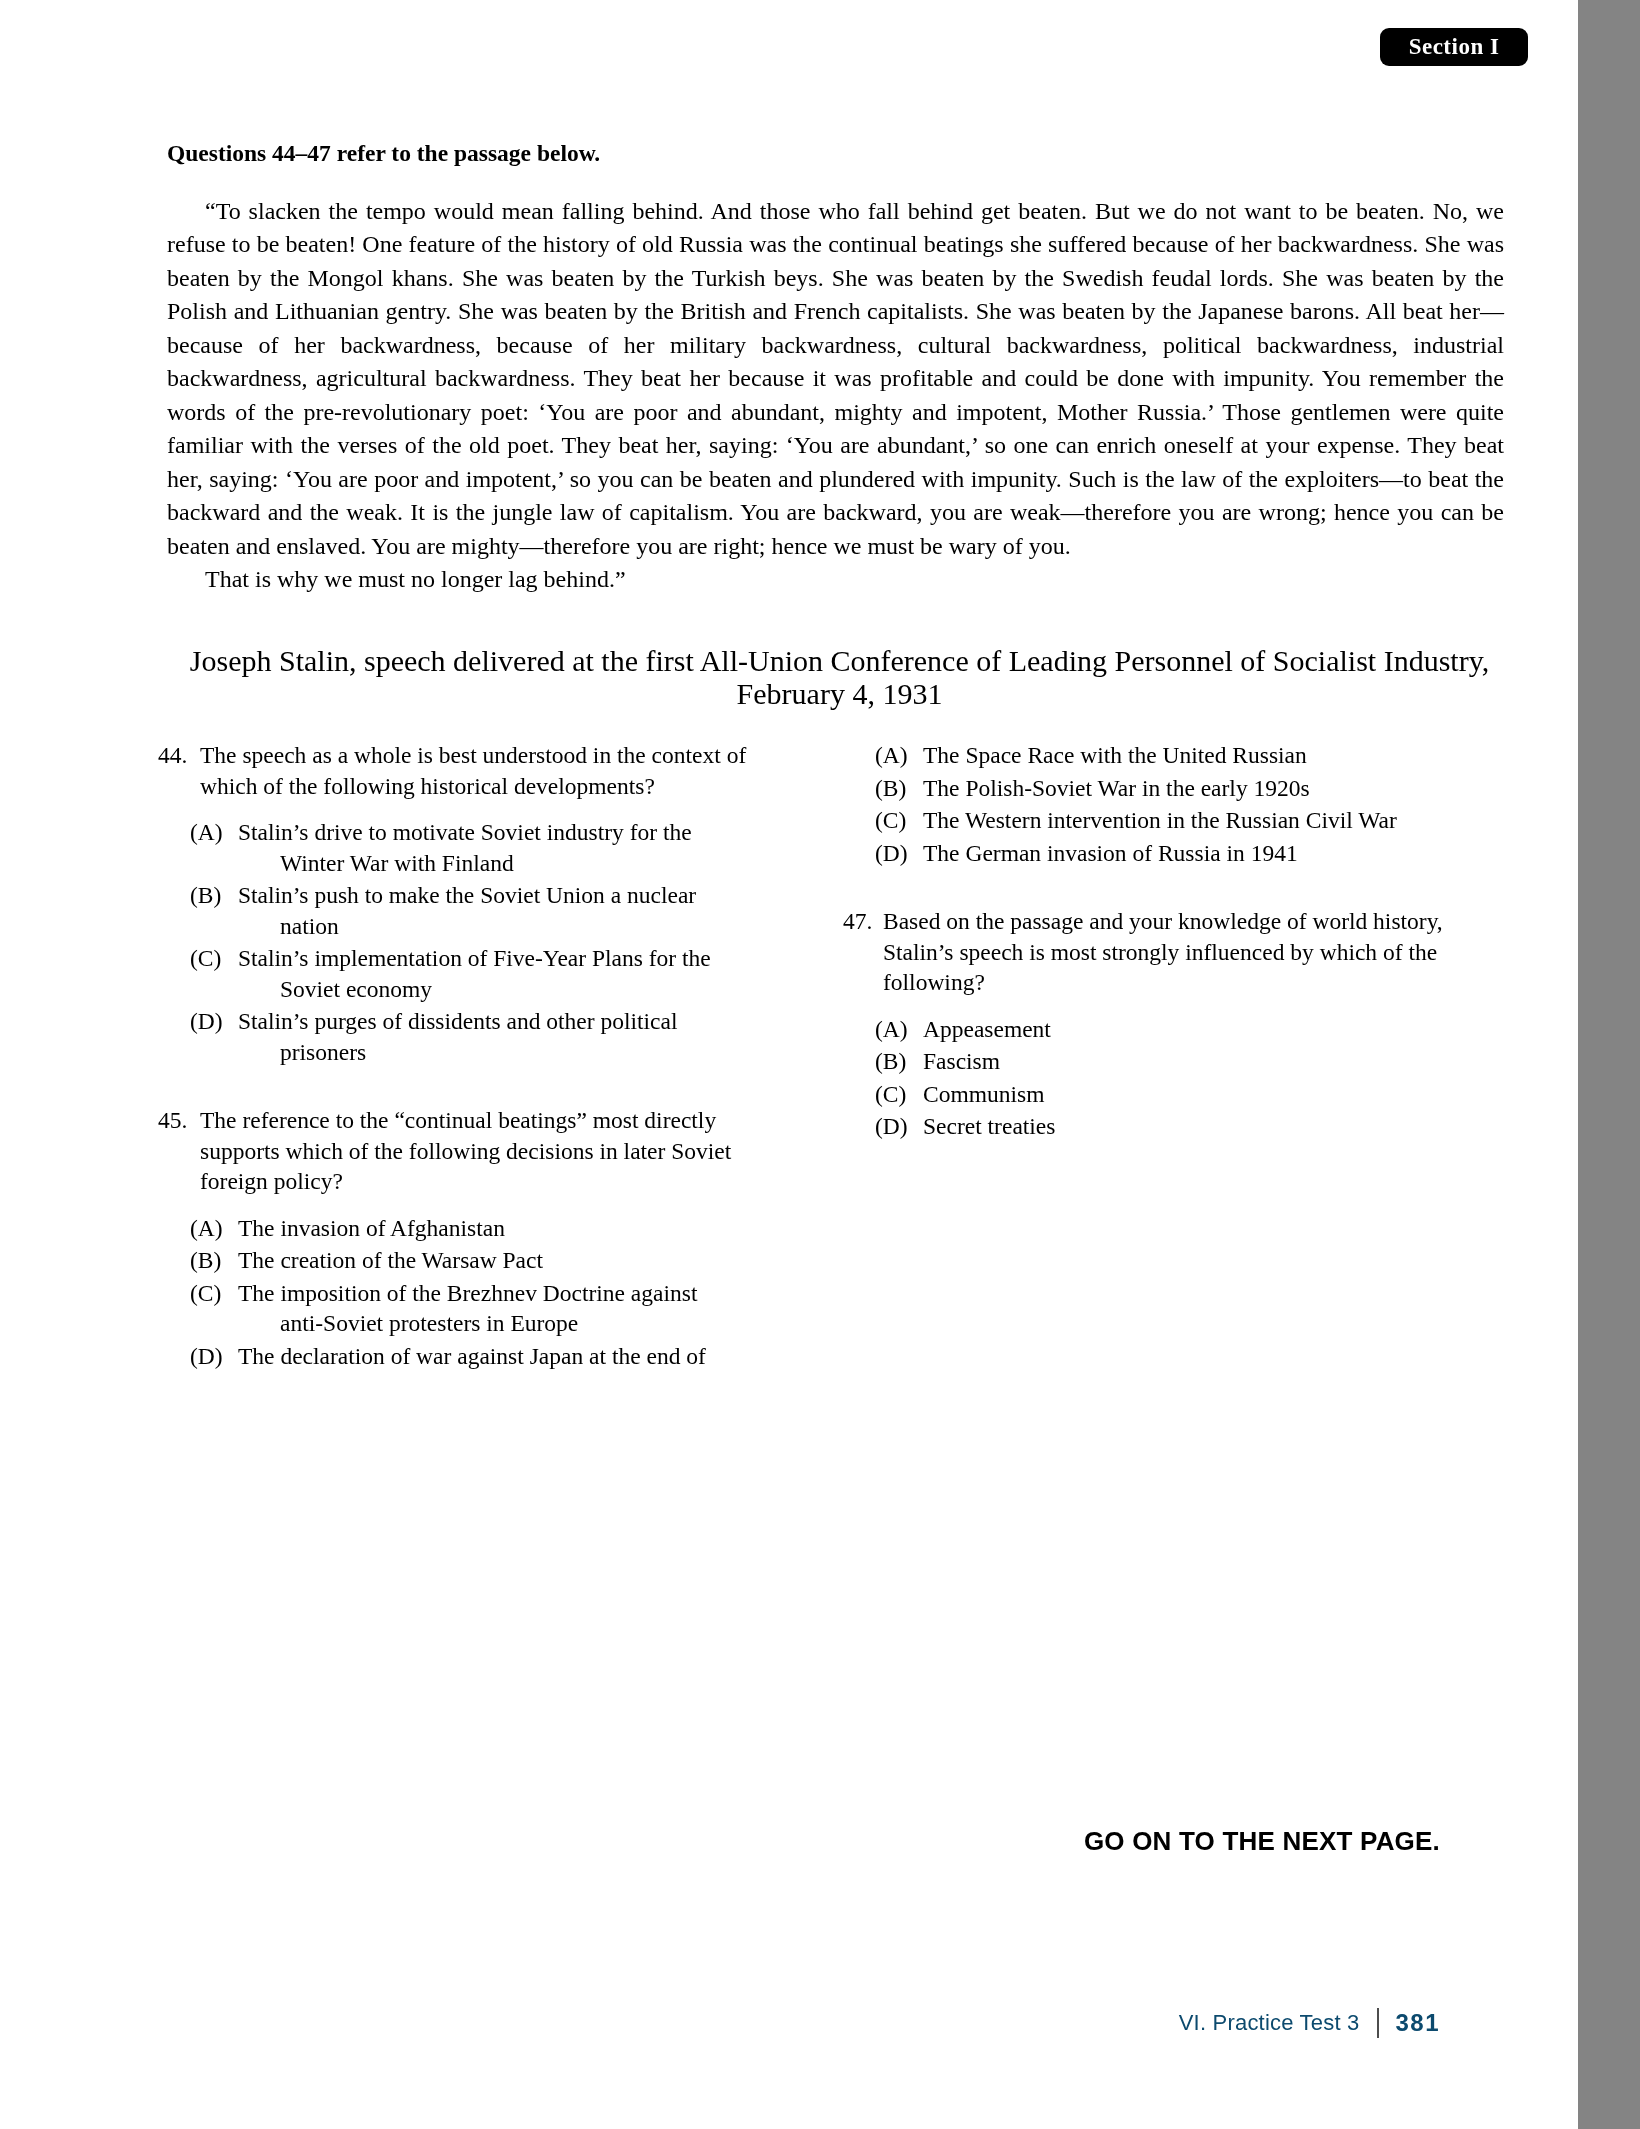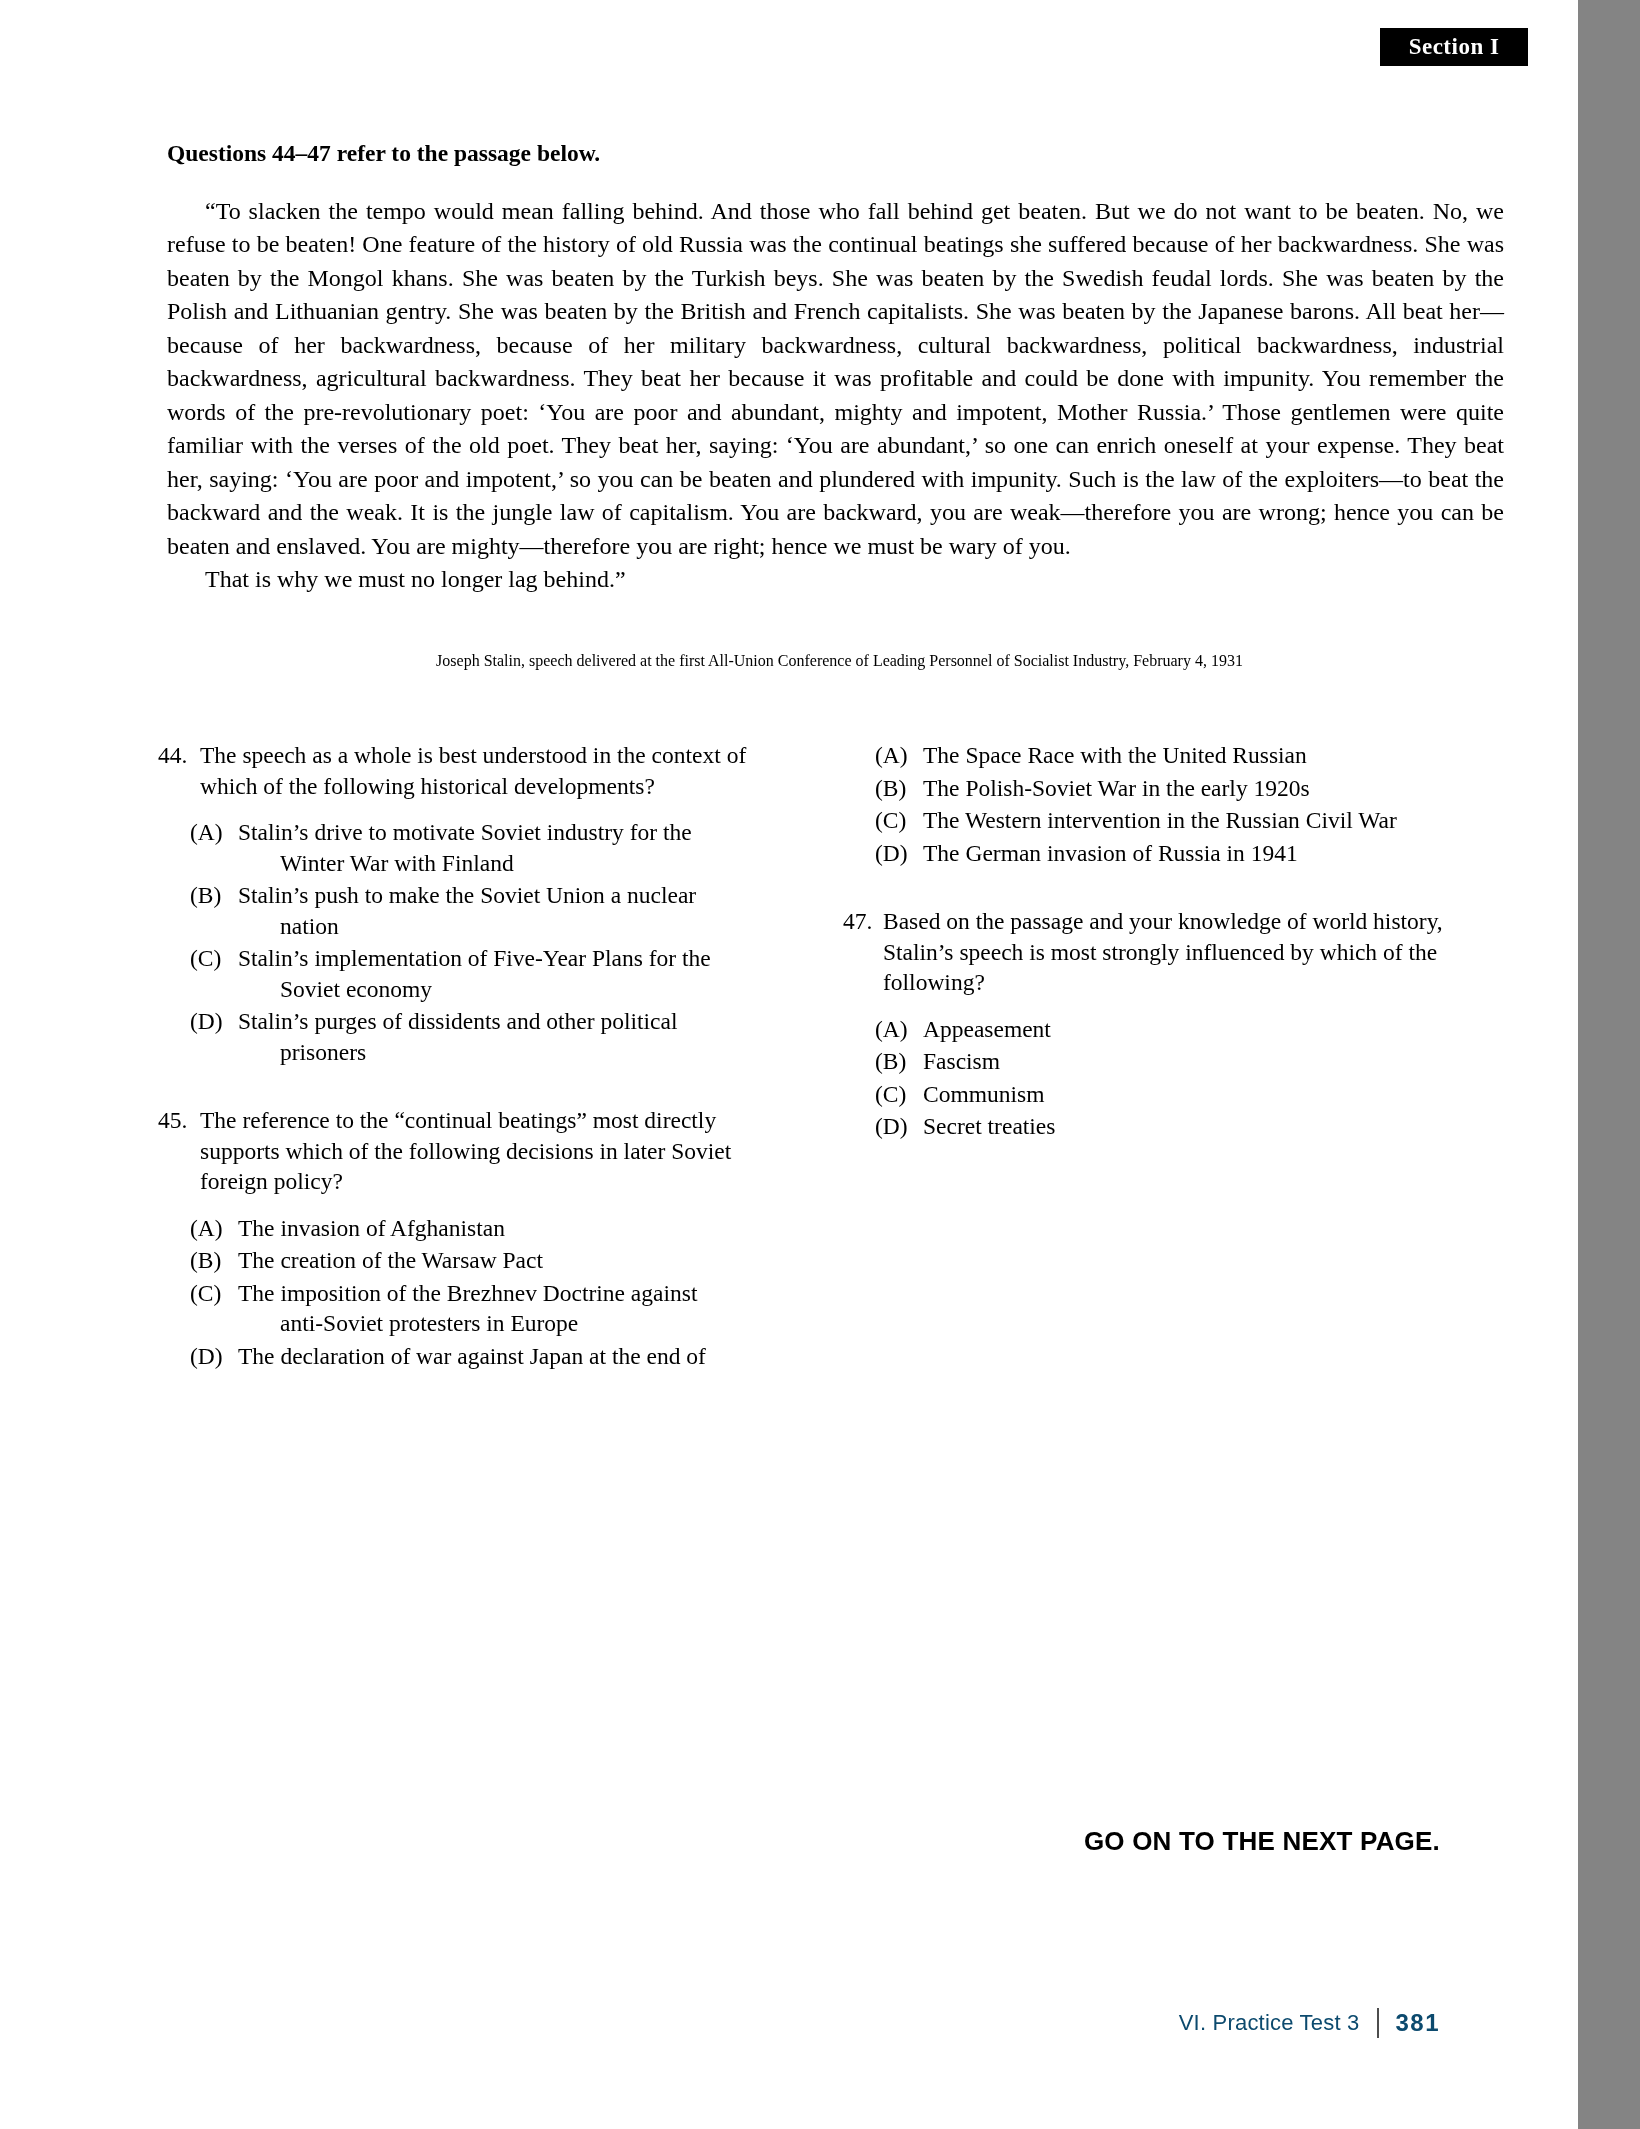--- a/index.html
+++ b/index.html
@@ -36,20 +36,21 @@
     height: 38px;
     background: #000000;
     color: #ffffff;
     font-family: "Liberation Serif", "DejaVu Serif", serif;
     font-weight: bold;
     font-size: 23px;
     letter-spacing: 0.5px;
     display: flex;
     align-items: center;
     justify-content: center;
+    border-radius: 9px;
   }
   
   .content {
     position: absolute;
     left: 167px;
     top: 138px;
     width: 1345px;
   }
   .questions-header {
     font-weight: bold;
@@ -65,21 +66,21 @@
     padding-right: 8px;
   }
   .passage p {
     margin: 0;
     text-indent: 38px;
   }
   .passage p.last-line {
     text-align: left;
   }
   .attribution {
-    font-size: 16px;
+    font-size: 30px;
     line-height: 33px;
     text-align: center;
     margin: 47px 0 8px 0;
     padding: 0 4px;
   }
   
   .columns {
     position: absolute;
     left: 158px;
     top: 740px;

